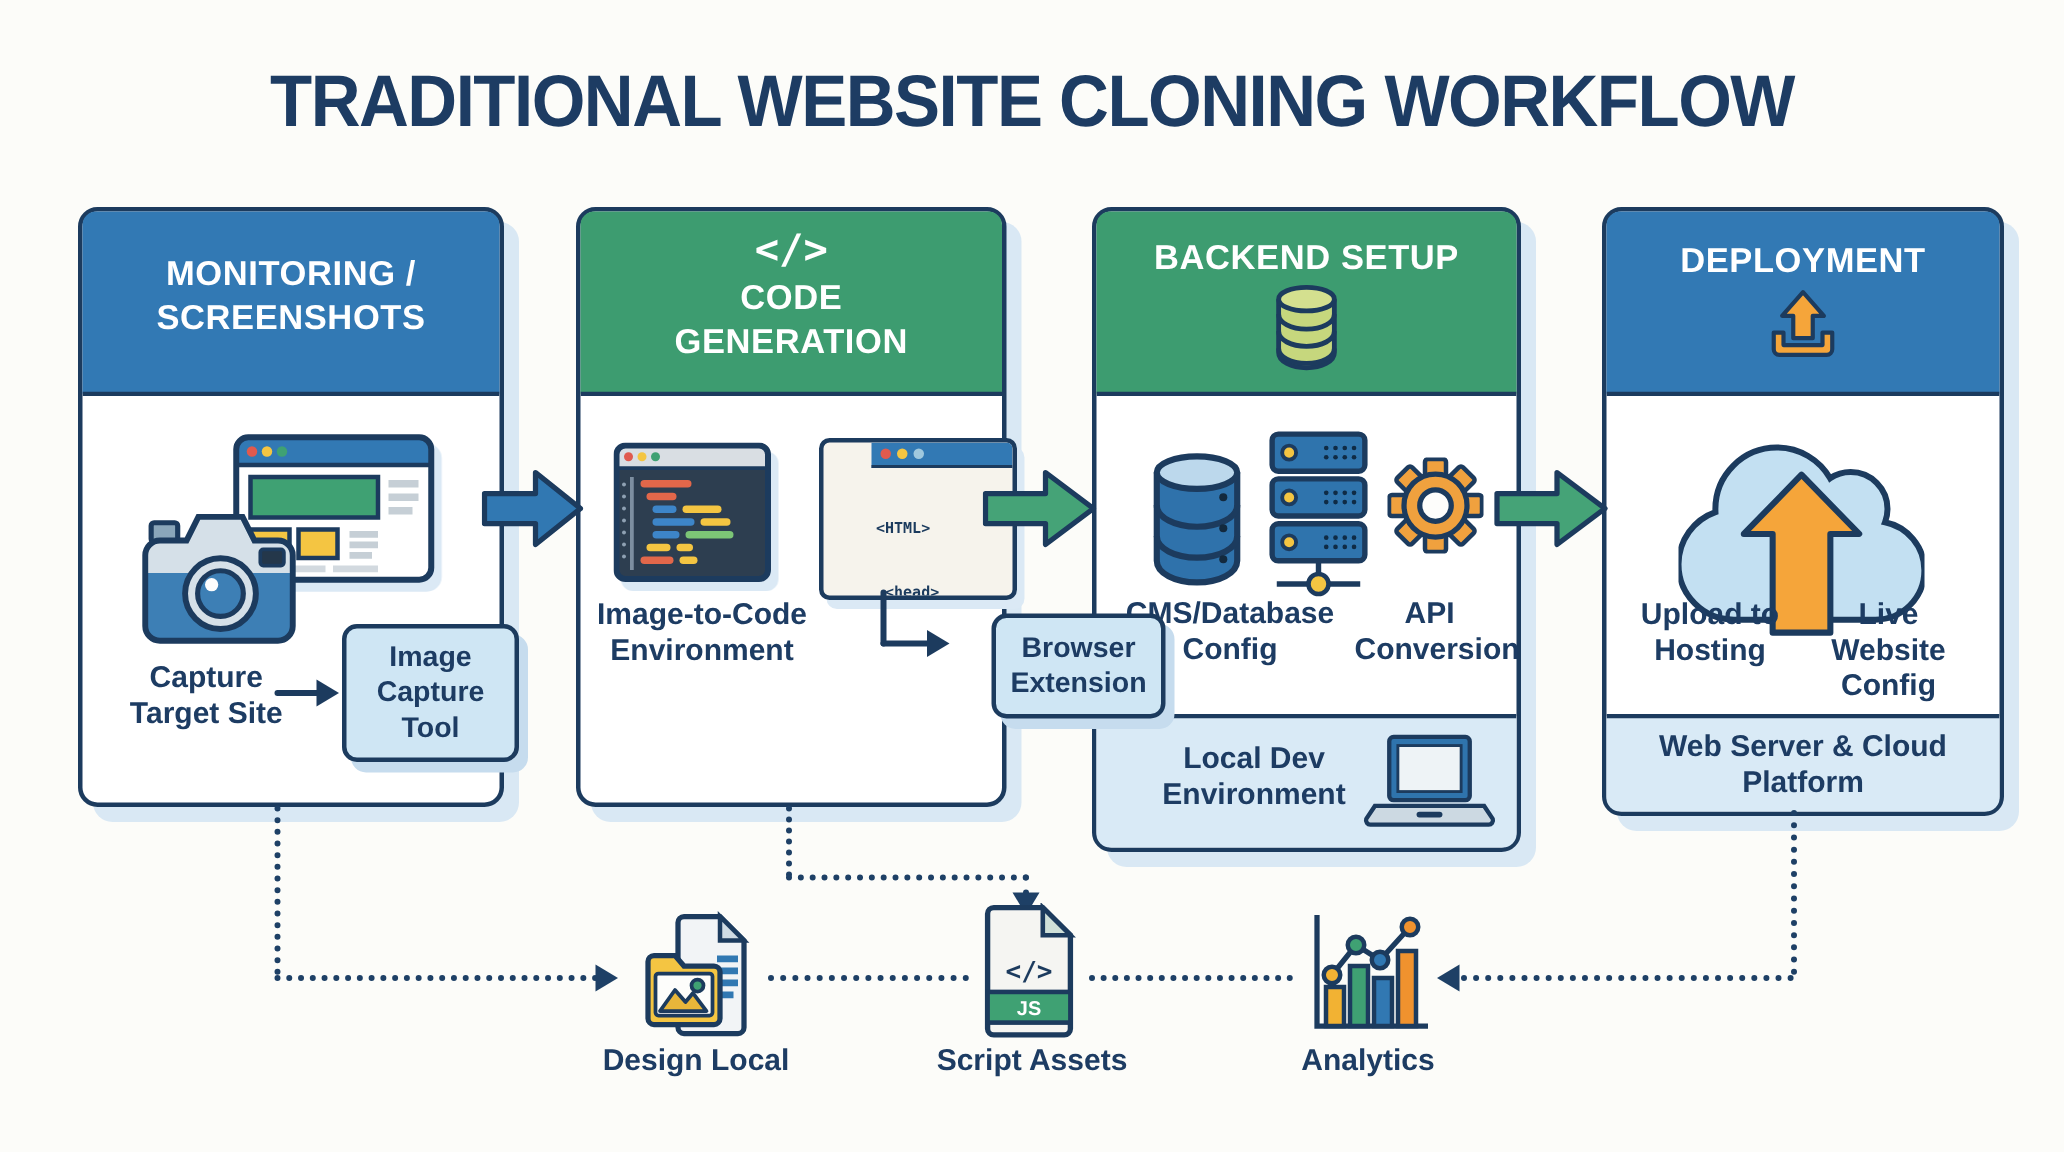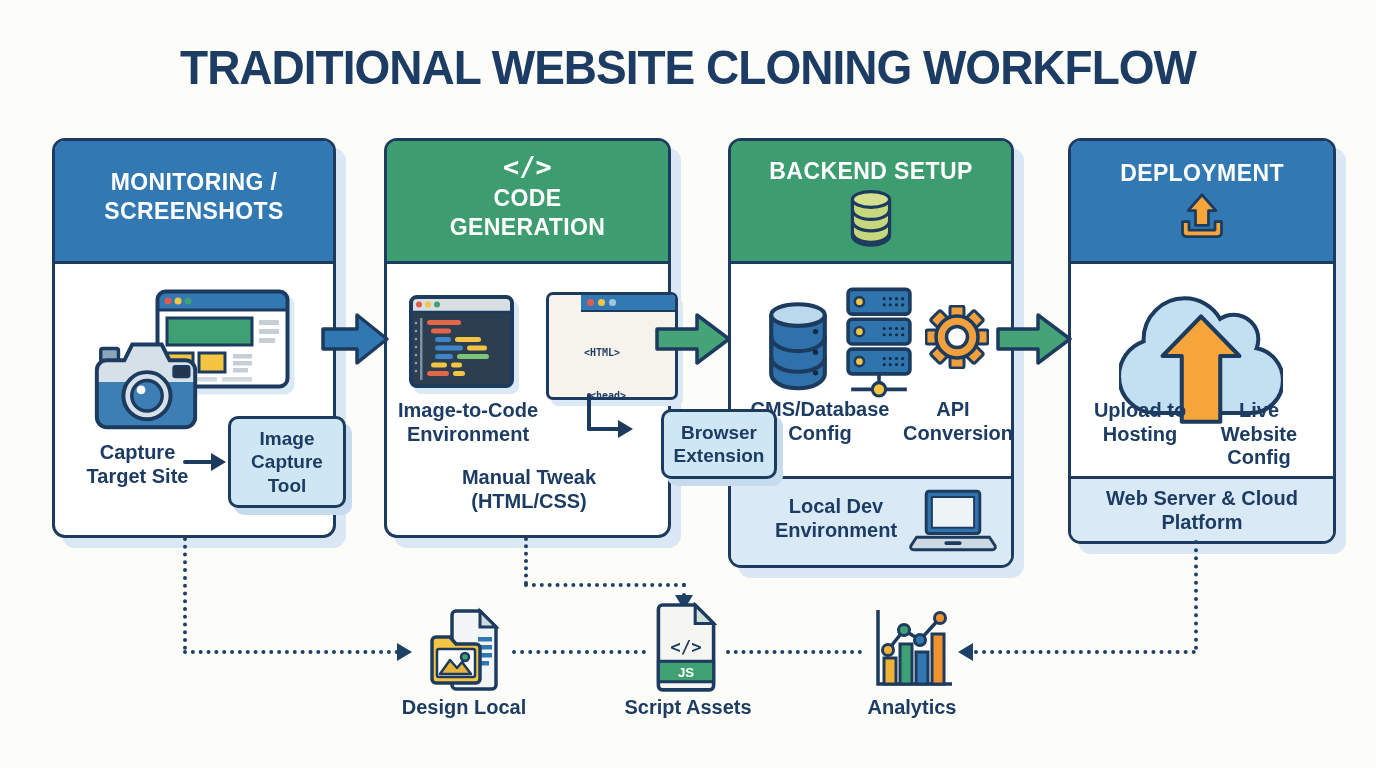--- a/index.html
+++ b/index.html
@@ -149,21 +149,20 @@
     <div class="lbl" style="left:2px;top:258px;width:158px;">Image-to-Code Environment</div>
 
     <div class="solid-v" style="left:200px;top:252px;height:38px;"></div>
     <div class="solid-h" style="left:200px;top:286px;width:34px;"></div>
     <div class="tri-right" style="left:231px;top:279px;border-left-color:#1c3b5e;"></div>
 
     <div class="bluebox" style="left:251px;top:268px;width:110px;height:64px;margin-left:23px;">
       <span style="display:block;width:95px;">Browser Extension</span>
     </div>
 
-    <div class="lbl" style="left:58px;top:325px;width:168px;">Manual Tweak (HTML/CSS)</div>
   </div>
 
   <div class="panel" style="left:728px;top:138px;width:280px;height:424px;">
     <div class="panel-header hdr-green">
       <div class="h-label" style="padding-top:16px;">BACKEND SETUP</div>
       <svg width="50" height="60" viewBox="0 0 64 84" style="margin-top:2px;">
         <path d="M6 16 V66 C6 74 17.6 80 32 80 C46.4 80 58 74 58 66 V16" fill="#c6d77d" stroke="#1c3b5e" stroke-width="4.5"></path>
         <path d="M6 30 C6 38 17.6 44 32 44 C46.4 44 58 38 58 30" fill="none" stroke="#1c3b5e" stroke-width="4.5"></path>
         <path d="M6 46 C6 54 17.6 60 32 60 C46.4 60 58 54 58 46" fill="none" stroke="#1c3b5e" stroke-width="4.5"></path>
         <path d="M6 62 C6 70 17.6 76 32 76 C46.4 76 58 70 58 62" fill="none" stroke="#1c3b5e" stroke-width="4.5"></path>

